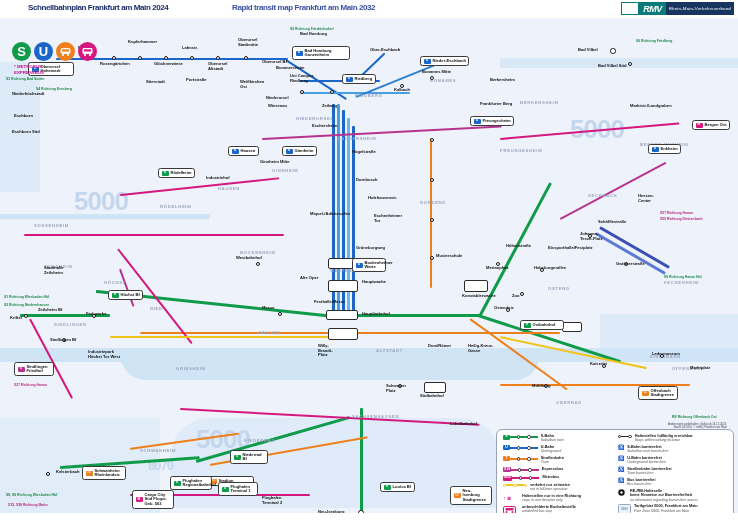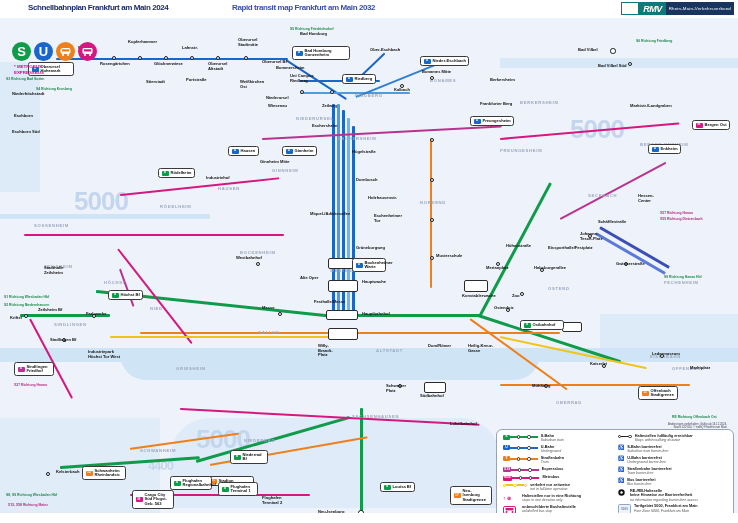--- a/index.html
+++ b/index.html
@@ -104,21 +104,21 @@
     <div class="water" style="left:0;top:196px;width:210px;height:5px;"></div>
     <div class="water" style="left:0;top:44px;width:40px;height:130px;opacity:.55;"></div>
     <div class="water" style="left:500px;top:40px;width:238px;height:10px;opacity:.7;"></div>
     <div class="water" style="left:600px;top:296px;width:138px;height:46px;opacity:.55;"></div>
     <div class="water" style="left:170px;top:400px;width:330px;height:90px;border-radius:40px 40px 0 0;opacity:.5;"></div>
     <div class="water" style="left:0;top:400px;width:160px;height:100px;opacity:.45;"></div>
 
     <div class="zone" style="left:74px;top:168px;">5000</div>
     <div class="zone" style="left:570px;top:96px;">5000</div>
     <div class="zone" style="left:196px;top:406px;">5000</div>
-    <div class="zone small" style="left:148px;top:440px;">4400</div>
+    <div class="zone small" style="left:148px;top:440px;">8070</div>
 
     <div class="ln" style="left:56px;top:40px;width:232px;height:2.2px;background:#1b66c9;"></div>
     <div class="ln" style="left:286px;top:41px;width:72px;height:2.2px;background:#1b66c9;transform:rotate(33deg);"></div>
     <div class="ln" style="left:300px;top:74px;width:110px;height:2.2px;background:#4a9fe0;"></div>
     <div class="ln" style="left:300px;top:62px;width:80px;height:2.2px;background:#1b66c9;"></div>
     <div class="ln" style="left:356px;top:62px;width:40px;height:2.2px;background:#1b66c9;transform:rotate(-44deg);"></div>
     <div class="ln" style="left:356px;top:78px;width:104px;height:2.2px;background:#2f7fd0;transform:rotate(-22deg);"></div>
 
     <div class="ln" style="left:332px;top:86px;width:2.6px;height:214px;background:#1b66c9;"></div>
     <div class="ln" style="left:337px;top:86px;width:2.6px;height:214px;background:#4a9fe0;"></div>

